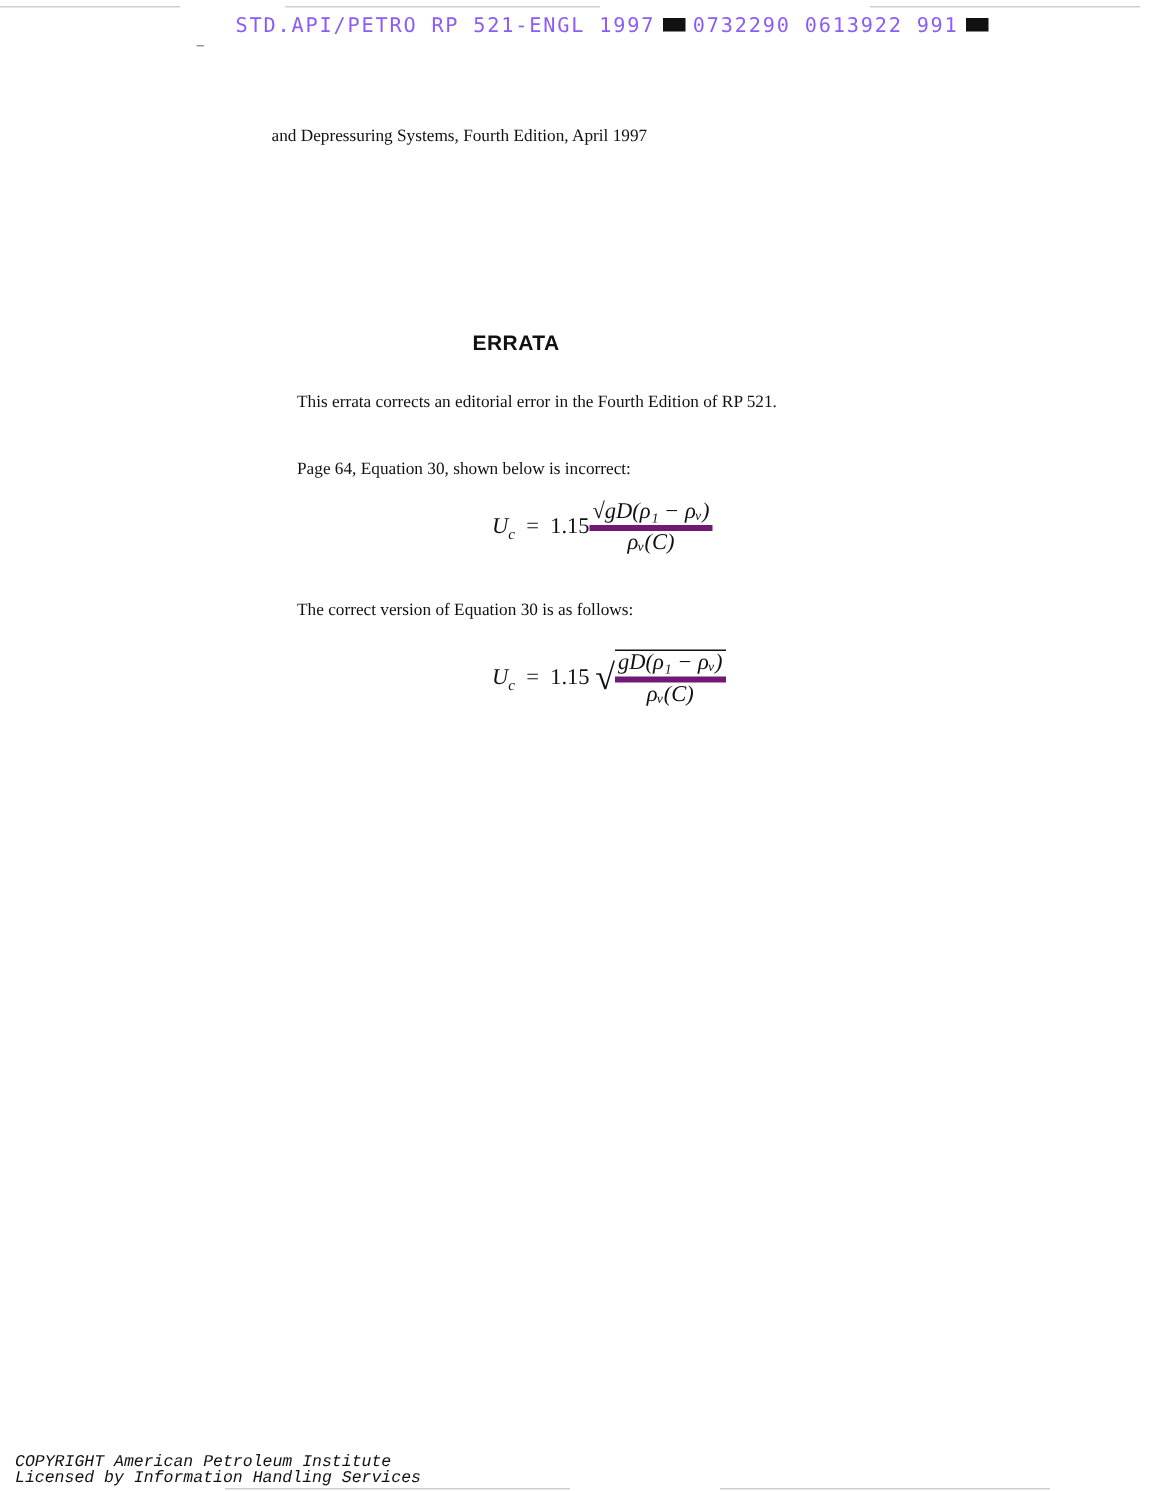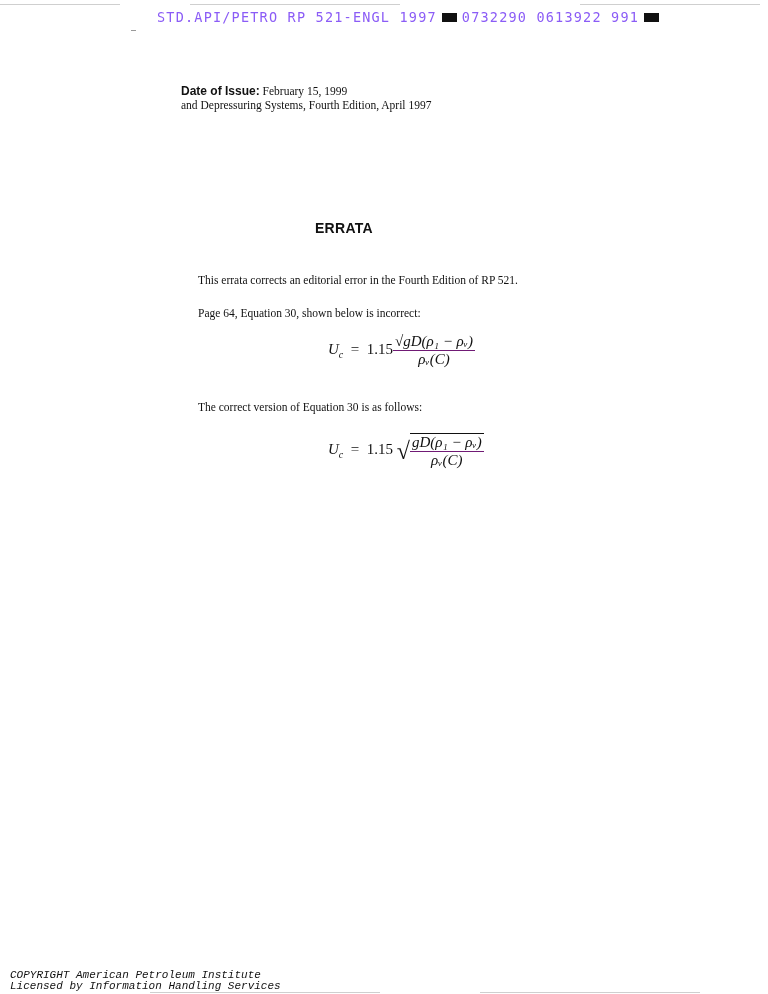--- a/index.html
+++ b/index.html
@@ -10,50 +10,46 @@
   .dash-mark { position: absolute; left: 131px; top: 30px; width: 5px; height: 1px; background: #999; }
   .issue { position: absolute; left: 181px; top: 84px; width: 460px; font-family: "Liberation Serif", serif; font-size: 11.5px; line-height: 14px; }
   .issue .lbl { font-family: "Liberation Sans", sans-serif; font-weight: bold; font-size: 12px; }
   .title { position: absolute; left: 0; width: 688px; top: 220px; text-align: center; font-family: "Liberation Sans", sans-serif; font-weight: bold; font-size: 14px; letter-spacing: 0.3px; }
   .para { position: absolute; left: 198px; font-family: "Liberation Serif", serif; font-size: 11.5px; white-space: nowrap; }
   .eq { position: absolute; font-family: "Liberation Serif", serif; font-size: 15px; color: #111; }
   .eq .u { font-style: italic; }
   .eq sub { font-size: 10px; font-style: italic; }
   .frac { display: inline-block; vertical-align: middle; text-align: center; }
   .frac .num { display: block; padding: 0 2px; }
-  .frac .den { display: block; border-top: 1px solid #701a75; padding: 0 2px; font-style: italic; }
+  .frac .den { display: block; border-top: 4px solid #701a75; padding: 0 2px; font-style: italic; }
   .it { font-style: italic; }
   .sqrt-top { border-top: 1px solid #111; }
   .footer { position: absolute; left: 10px; top: 970px; font-family: "Liberation Mono", monospace; font-style: italic; font-size: 11px; line-height: 11px; color: #111; }
 </style>
 </head>
 <body>
 
 <div class="scanline" style="left:0;top:4px;width:120px;"></div>
 <div class="scanline" style="left:190px;top:4px;width:210px;"></div>
 <div class="scanline" style="left:580px;top:4px;width:180px;"></div>
 <div class="scanline" style="left:150px;top:992px;width:230px;"></div>
 <div class="scanline" style="left:480px;top:992px;width:220px;"></div>
 
 <div class="header-code">
   <span>STD.API/PETRO RP 521-ENGL 1997</span><span class="blk"></span><span>0732290 0613922 991</span><span class="blk"></span>
 </div>
 <div class="dash-mark"></div>
 
 <div class="issue">
-  <div>
-    <span class="lbl">Date of Issue:</span>
-    <span>February 15, 1999</span>
-  </div>
   <div>and Depressuring Systems, Fourth Edition, April 1997</div>
 </div>
 
 <div class="title">ERRATA</div>
 
-<div class="para" style="top:262px;margin-top:12px;">This errata corrects an editorial error in the Fourth Edition of RP 521.</div>
+<div class="para" style="top:262px;">This errata corrects an editorial error in the Fourth Edition of RP 521.</div>
 <div class="para" style="top:307px;">Page 64, Equation 30, shown below is incorrect:</div>
 
 <div class="eq" style="left:328px;top:333px;">
   <span class="u">U</span><sub>c</sub>
   &nbsp;<span>=</span>&nbsp;
   <span>1.15</span><span class="frac">
     <span class="num it">√gD(ρ₁ − ρᵥ)</span>
     <span class="den">ρᵥ(C)</span>
   </span>
 </div>

